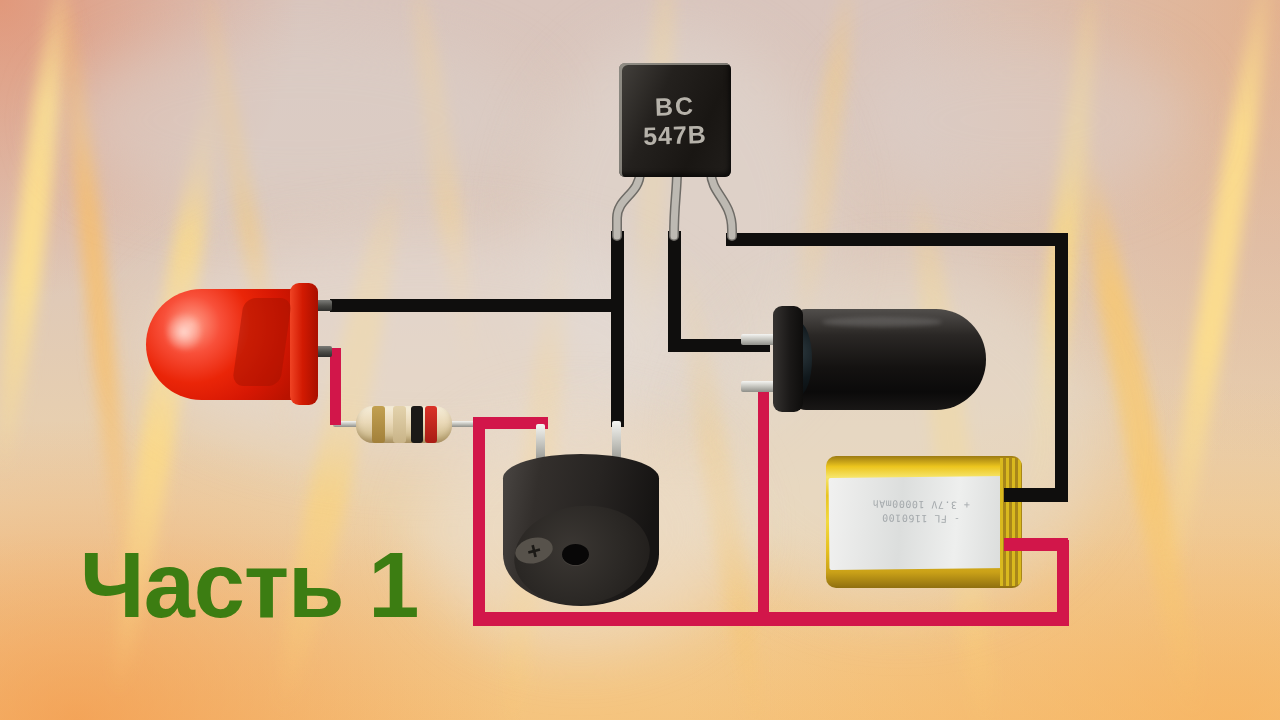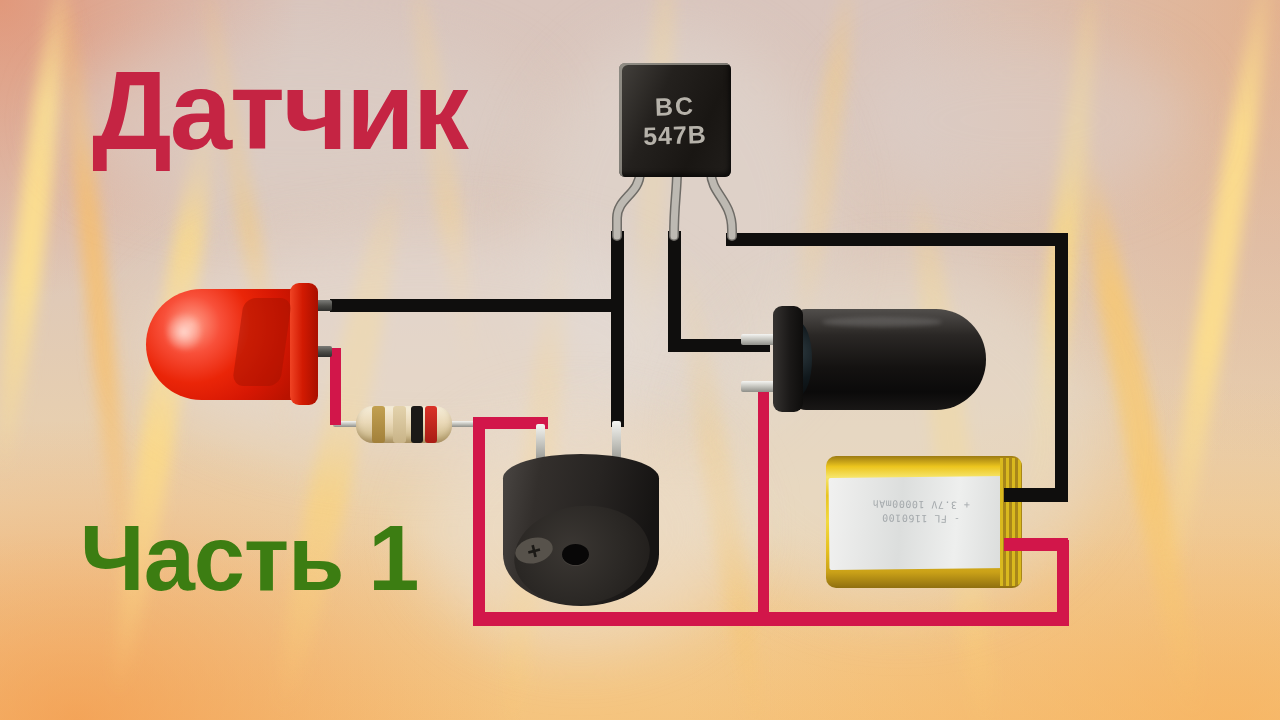--- a/index.html
+++ b/index.html
@@ -127,22 +127,21 @@
   <i class="streak" style="left:1120px;top:120px;width:34px;height:600px;--c:rgba(250,200,105,.7);transform:rotate(-11deg);"></i>
   <i class="streak" style="left:1205px;top:-50px;width:30px;height:640px;--c:rgba(255,224,138,.85);transform:rotate(9deg);"></i>
 
   <div class="wash" style="left:60px;top:30px;width:480px;height:180px;background:rgba(219,207,203,.55);"></div>
   <div class="wash" style="left:850px;top:40px;width:340px;height:160px;background:rgba(219,207,203,.5);"></div>
   <div class="wash" style="left:530px;top:30px;width:300px;height:400px;background:rgba(224,216,212,.55);"></div>
   <div class="wash" style="left:140px;top:230px;width:560px;height:230px;background:rgba(230,224,221,.5);"></div>
   <div class="wash" style="left:700px;top:270px;width:400px;height:340px;background:rgba(229,223,218,.45);"></div>
   <div class="wash" style="left:420px;top:410px;width:320px;height:240px;background:rgba(234,228,223,.45);"></div>
 
-  <div class="title" style="left:92px;top:55px;">Датчик</div>
-  <div class="part" style="left:80px;top:512px;">Часть 1</div>
+  <div class="part" style="left:80px;top:539px;">Часть 1</div>
 
   <div class="wk" style="left:330px;top:299px;width:294px;height:13px;"></div>
   <div class="wk" style="left:611px;top:231px;width:13px;height:196px;"></div>
   <div class="wk" style="left:668px;top:231px;width:13px;height:121px;"></div>
   <div class="wk" style="left:668px;top:339px;width:102px;height:13px;"></div>
   <div class="wk" style="left:726px;top:233px;width:342px;height:13px;"></div>
   <div class="wk" style="left:1055px;top:233px;width:13px;height:262px;"></div>
   <div class="wk" style="left:1004px;top:488px;width:64px;height:14px;"></div>
 
   <div class="wr" style="left:330px;top:348px;width:11px;height:77px;"></div>

